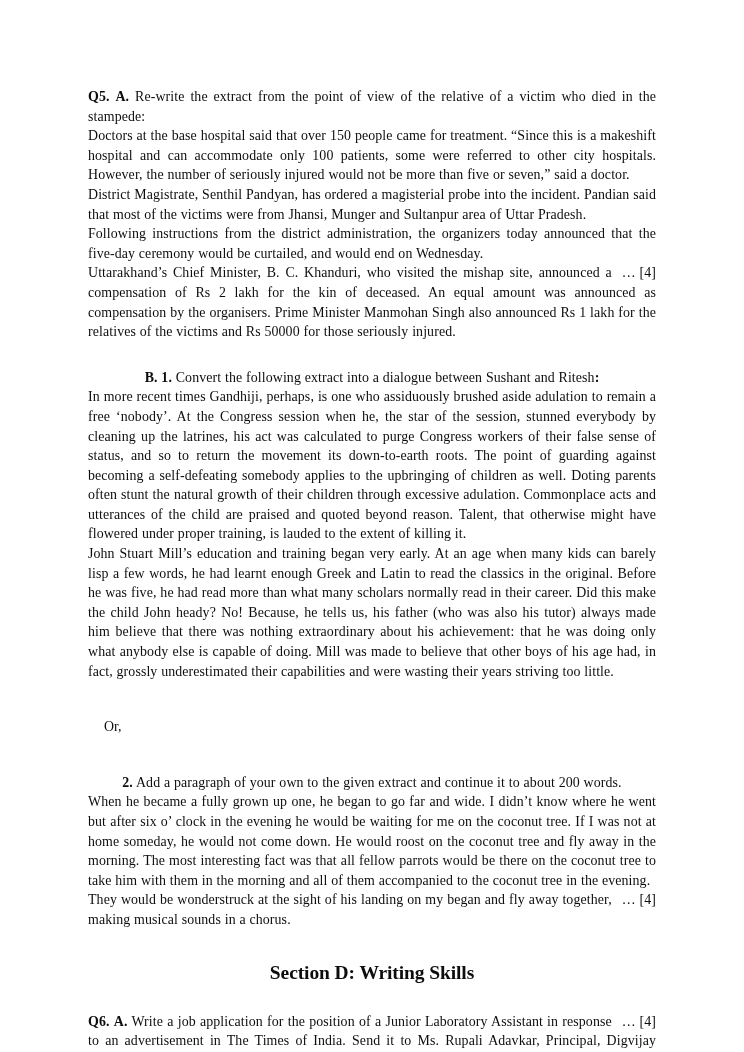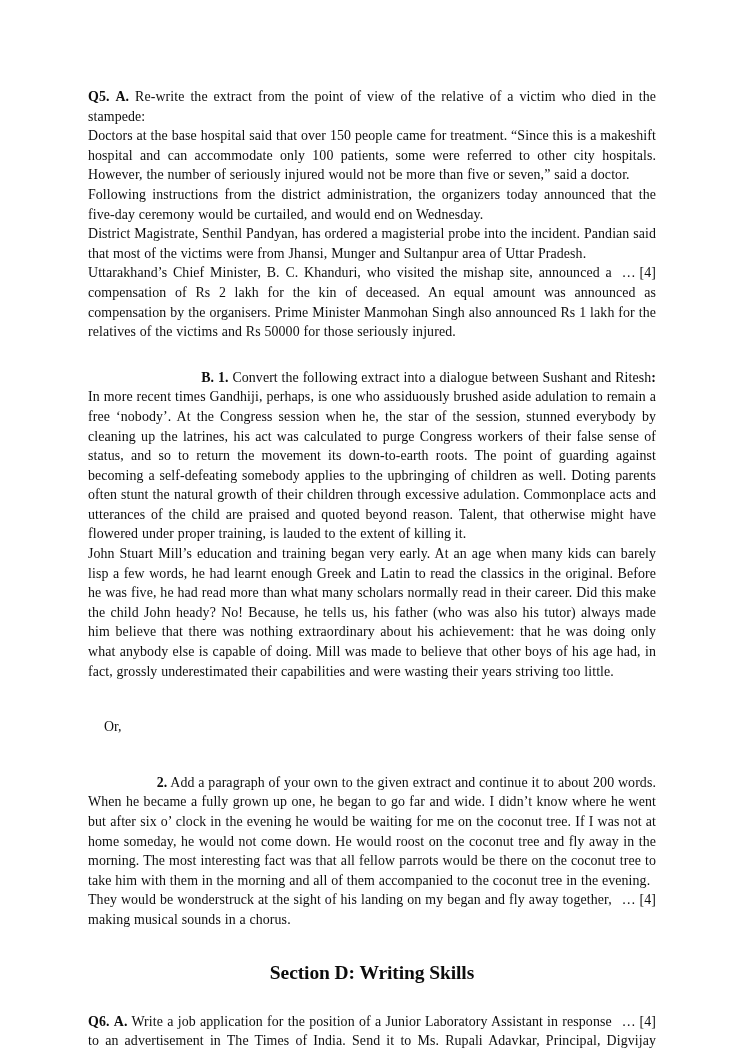--- a/index.html
+++ b/index.html
@@ -66,34 +66,34 @@
     font-size: 13.9px;
     line-height: 19.6px;
     text-align: left;
   }
   .clearfix::after {
     content: "";
     display: table;
     clear: both;
   }
   .plain-left {
-    text-align: right;
+    text-align: center;
   }
 </style>
 </head>
 <body>
 
 <div class="page">
   <div class="content">
 
     <div class="block">
       <p class="para"><b>Q5.</b> <b>A.</b><span> Re-write the extract from the point of view of the relative of a victim who died in the stampede:</span></p>
       <p class="para">Doctors at the base hospital said that over 150 people came for treatment. “Since this is a makeshift hospital and can accommodate only 100 patients, some were referred to other city hospitals. However, the number of seriously injured would not be more than five or seven,” said a doctor.</p>
+      <p class="para">District Magistrate, Senthil Pandyan, has ordered a magisterial probe into the incident. Pandian said that most of the victims were from Jhansi, Munger and Sultanpur area of Uttar Pradesh.</p>
       <p class="para">Following instructions from the district administration, the organizers today announced that the five-day ceremony would be curtailed, and would end on Wednesday.</p>
-      <p class="para">District Magistrate, Senthil Pandyan, has ordered a magisterial probe into the incident. Pandian said that most of the victims were from Jhansi, Munger and Sultanpur area of Uttar Pradesh.</p>
       <p class="para clearfix"><span class="marks">… [4]</span><span>Uttarakhand’s Chief Minister, B. C. Khanduri, who visited the mishap site, announced a compensation of Rs 2 lakh for the kin of deceased. An equal amount was announced as compensation by the organisers. Prime Minister Manmohan Singh also announced Rs 1 lakh for the relatives of the victims and Rs 50000 for those seriously injured.</span></p>
     </div>
 
     <div class="gap-lg"></div>
 
     <div class="block">
       <p class="para plain-left"><b>B.</b> <b>1.</b><span> Convert the following extract into a dialogue between Sushant and Ritesh</span><b>:</b></p>
       <p class="para">In more recent times Gandhiji, perhaps, is one who assiduously brushed aside adulation to remain a free ‘nobody’. At the Congress session when he, the star of the session, stunned everybody by cleaning up the latrines, his act was calculated to purge Congress workers of their false sense of status, and so to return the movement its down-to-earth roots. The point of guarding against becoming a self-defeating somebody applies to the upbringing of children as well. Doting parents often stunt the natural growth of their children through excessive adulation. Commonplace acts and utterances of the child are praised and quoted beyond reason. Talent, that otherwise might have flowered under proper training, is lauded to the extent of killing it.</p>
       <p class="para">John Stuart Mill’s education and training began very early. At an age when many kids can barely lisp a few words, he had learnt enough Greek and Latin to read the classics in the original. Before he was five, he had read more than what many scholars normally read in their career. Did this make the child John heady? No! Because, he tells us, his father (who was also his tutor) always made him believe that there was nothing extraordinary about his achievement: that he was doing only what anybody else is capable of doing. Mill was made to believe that other boys of his age had, in fact, grossly underestimated their capabilities and were wasting their years striving too little.</p>
     </div>

